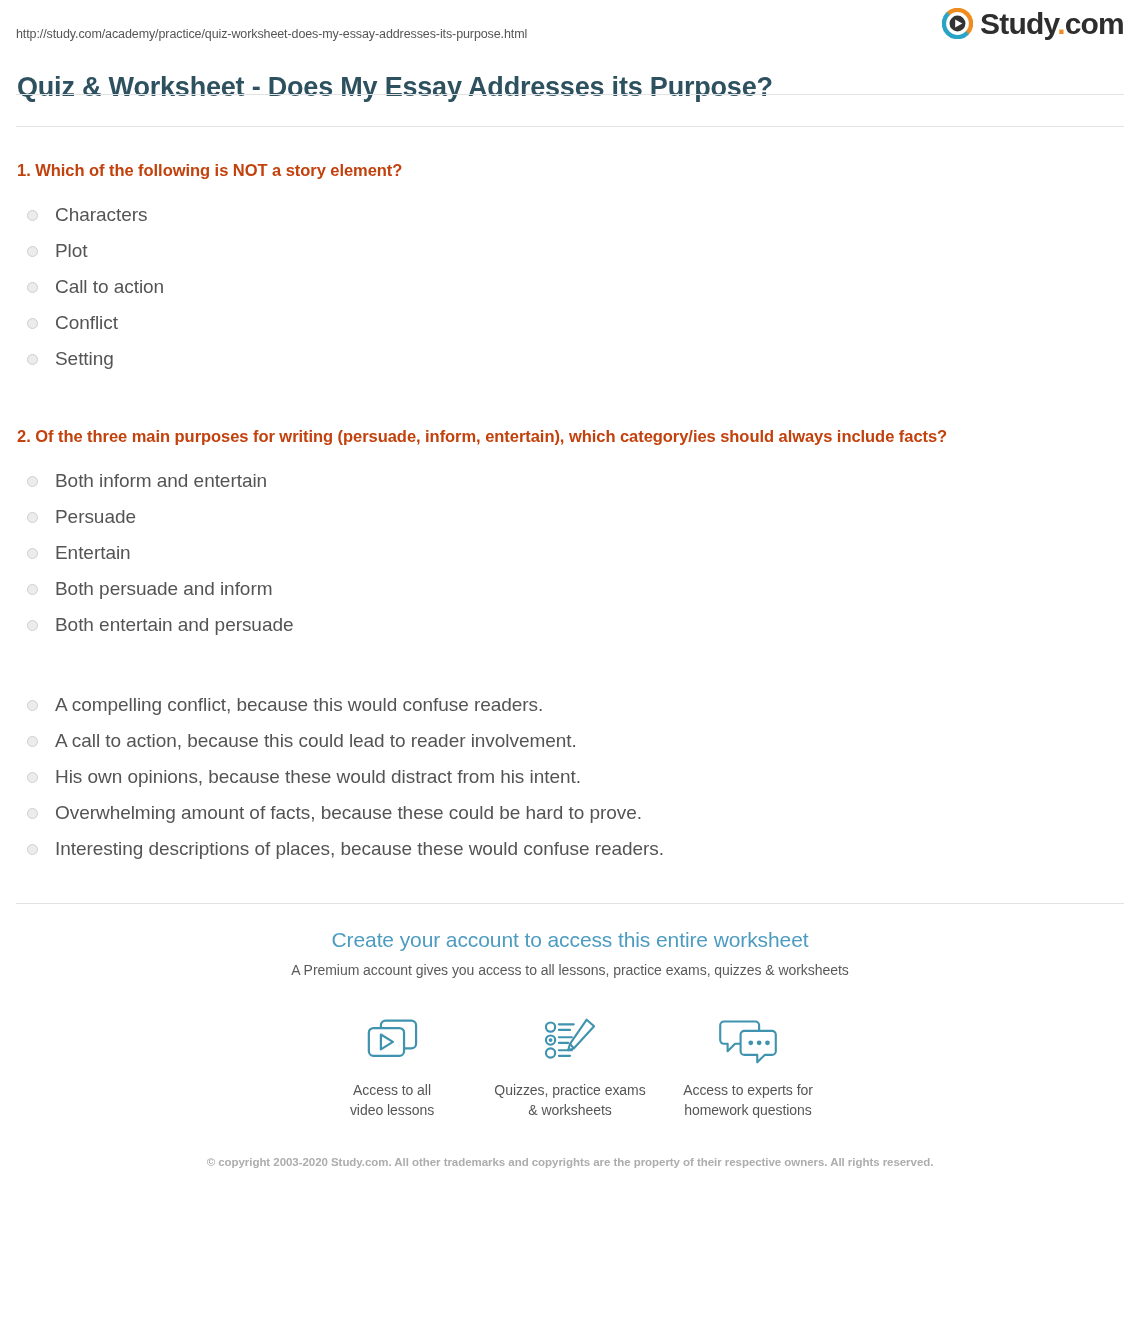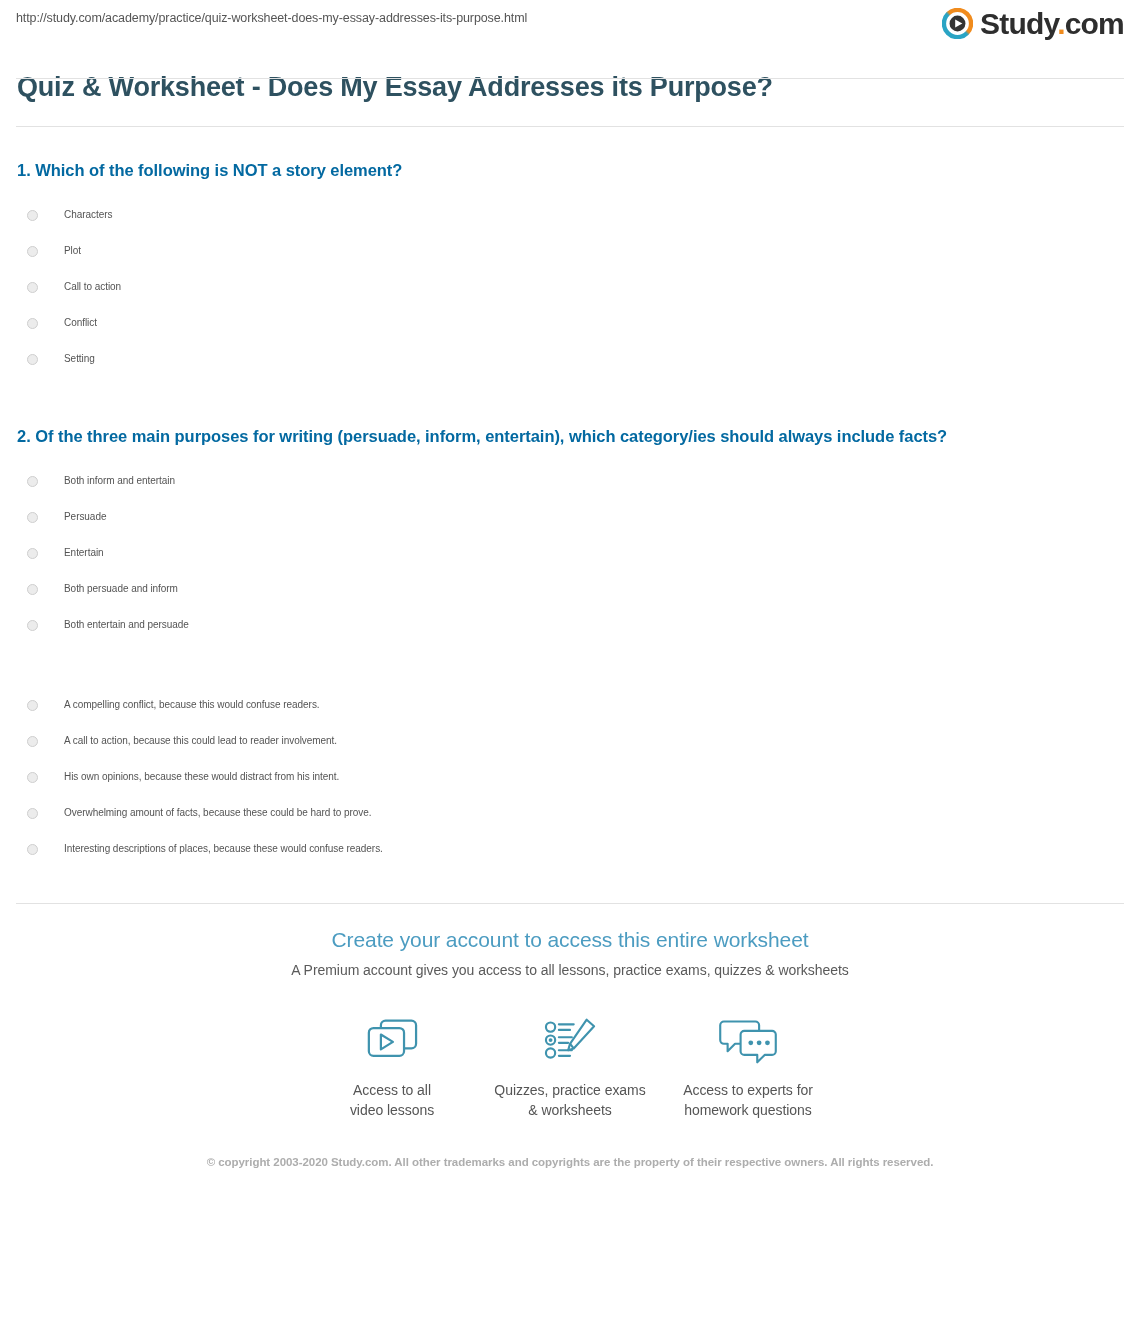--- a/index.html
+++ b/index.html
@@ -20,21 +20,21 @@
 
   .page {
     width: 1140px;
     padding: 0 16px;
   }
 
   
   .header-row {
     position: relative;
     height: 56px;
-    padding-top: 10px;
+    padding-top: 26px;
   }
   .url-text {
     font-size: 12.5px;
     color: #555555;
     letter-spacing: -0.1px;
     line-height: 16px;
     white-space: nowrap;
   }
 
   .logo {
@@ -82,21 +82,21 @@
 
   
   .quiz-body { padding-top: 28px; }
 
   .question-block { margin-bottom: 44px; }
   .question-block:last-of-type { margin-bottom: 0; }
 
   .question-text {
     font-size: 16.5px;
     font-weight: 700;
-    color: #0369a1;
+    color: #c2410c;
     line-height: 30px;
     margin: 0 0 12px 1px;
     letter-spacing: -0.05px;
   }
 
   .options { list-style: none; margin: 0; padding: 0; }
 
   .option-row {
     display: flex;
     align-items: flex-start;
@@ -106,24 +106,24 @@
   .radio {
     width: 11px;
     height: 11px;
     border-radius: 50%;
     background: #ececec;
     border: 1px solid #cfcfcf;
     flex: 0 0 auto;
     margin-top: 5px;
   }
   .option-label {
-    font-size: 10px;
+    font-size: 19px;
     color: #545454;
     line-height: 20px;
-    margin-left: 26px;
+    margin-left: 17px;
     letter-spacing: -0.05px;
   }
 
   
   .cta-divider { margin-top: 36px; }
 
   .cta {
     text-align: center;
     padding-top: 22px;
   }

